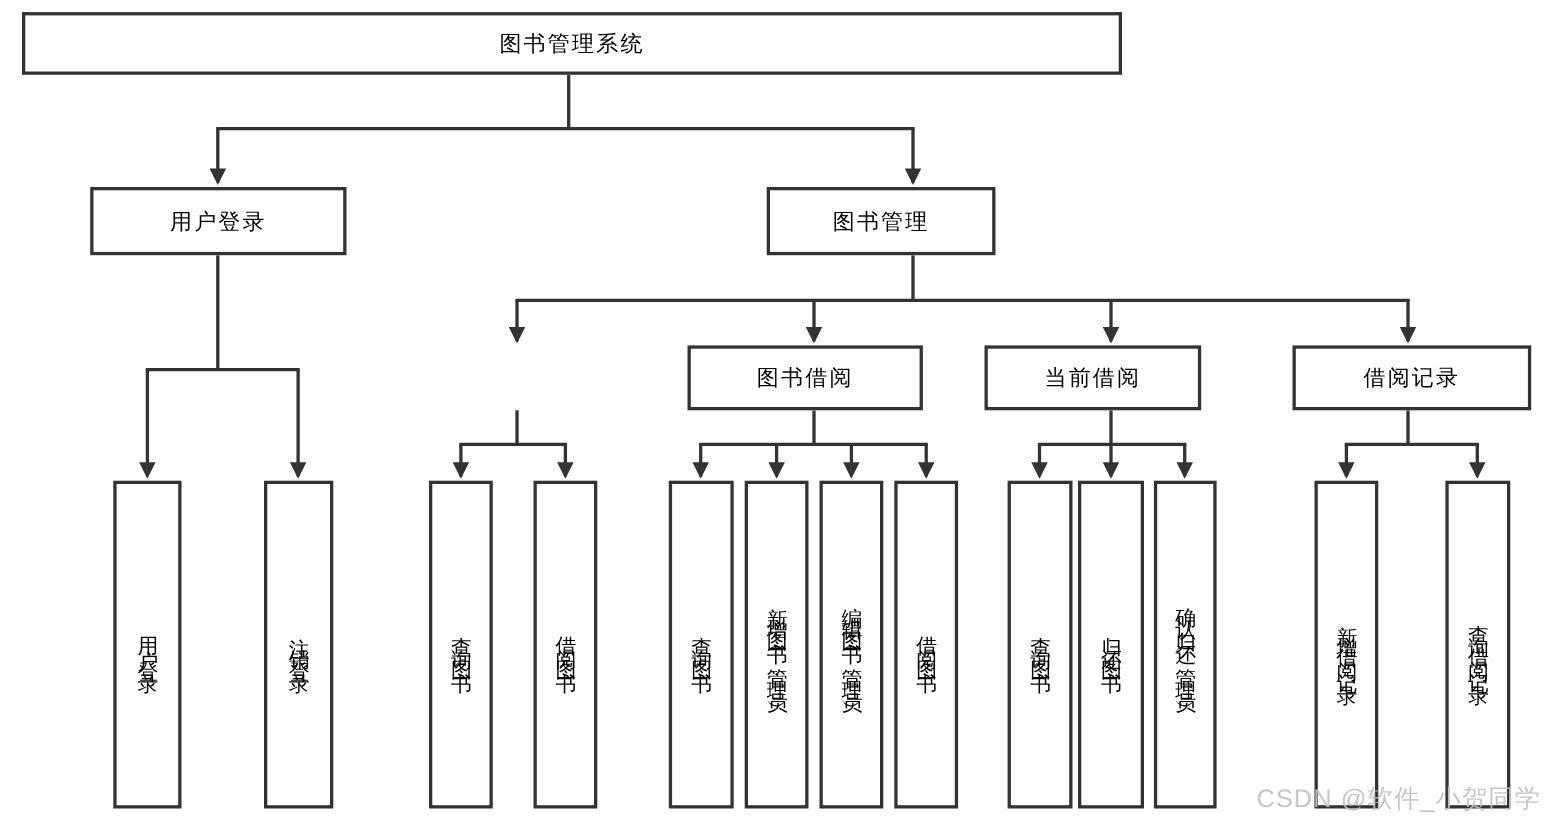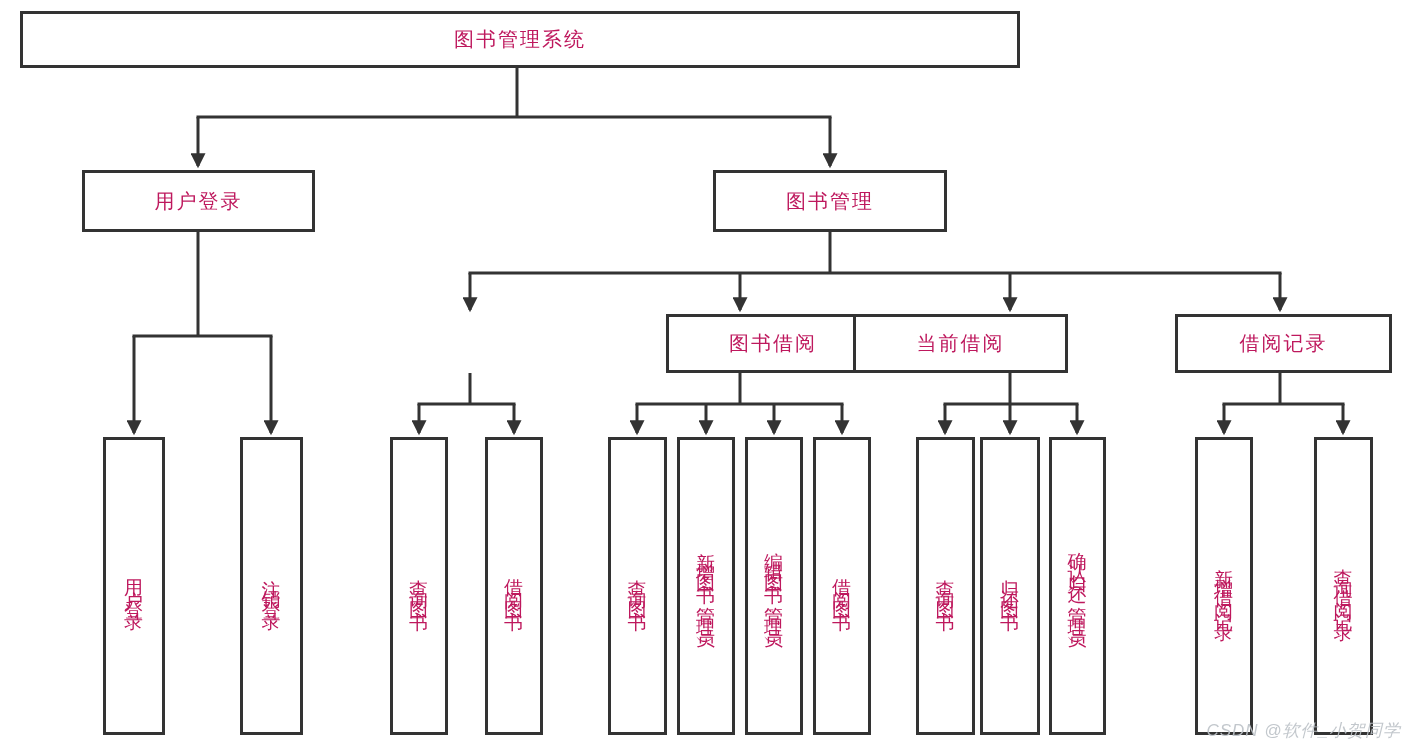--- a/index.html
+++ b/index.html
@@ -20,21 +20,21 @@
     left: 0; top: 0;
     width: 1405px;
     height: 747px;
     z-index: 1;
   }
   .node {
     position: absolute;
     box-sizing: border-box;
     background: #ffffff;
     border: 3px solid #333333;
-    color: #be185d;
+    color: #000000;
     display: flex;
     align-items: center;
     justify-content: center;
     z-index: 2;
   }
   .node .lbl {
     font-size: 20px;
     letter-spacing: 2px;
     white-space: nowrap;
   }
@@ -49,25 +49,24 @@
   .node.root   { left: 20px;  top: 11px;  width: 1000px; height: 57px; }
   .node.lvl2   { top: 170px; height: 62px; }
   .node.lvl3   { top: 314px; height: 59px; }
   .node.leaf   { top: 437px; height: 298px; }
 
   .watermark {
     position: absolute;
     right: 4px;
     bottom: 5px;
     z-index: 5;
-    font-size: 17px;
+    font-size: 23px;
     letter-spacing: 1px;
     color: rgba(189, 194, 200, 0.92);
     white-space: nowrap;
-    font-style: italic;
   }
 </style>
 </head>
 <body>
 
 <div class="canvas">
 
   <svg class="connectors" viewBox="0 0 1405 747" xmlns="http://www.w3.org/2000/svg">
     <defs>
       <marker id="arrow" viewBox="0 0 10 10" refX="8.5" refY="5" markerWidth="7" markerHeight="5" orient="auto-start-reverse">
@@ -118,28 +117,28 @@
     </g>
   </svg>
 
   <div class="node root">
     <span class="lbl">图书管理系统</span>
   </div>
 
   <div class="node lvl2" style="left:82px;width:233px;">
     <span class="lbl">用户登录</span>
   </div>
-  <div class="node lvl2" style="left:713px;width:234px;text-align:right;">
+  <div class="node lvl2" style="left:697px;width:208px;text-align:right;">
     <span class="lbl">图书管理</span>
   </div>
 
-  <div class="node lvl3" style="left:666px;width:214px;">
+  <div class="node lvl3" style="left:625px;width:214px;">
     <span class="lbl">图书借阅</span>
   </div>
-  <div class="node lvl3" style="left:853px;width:215px;">
+  <div class="node lvl3" style="left:895px;width:197px;">
     <span class="lbl">当前借阅</span>
   </div>
   <div class="node lvl3" style="left:1175px;width:217px;">
     <span class="lbl">借阅记录</span>
   </div>
 
   <div class="node leaf" style="left:103px;width:62px;">
     <span class="lbl">用户登录</span>
   </div>
   <div class="node leaf" style="left:240px;width:63px;">

